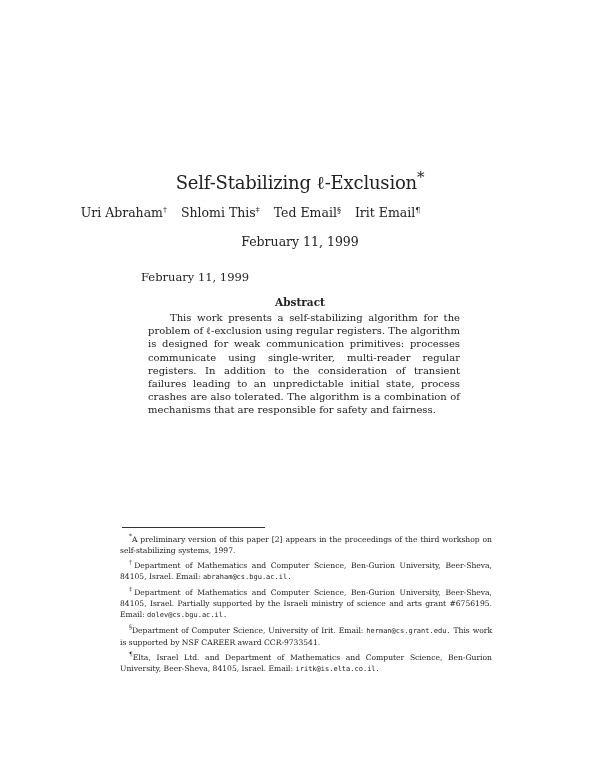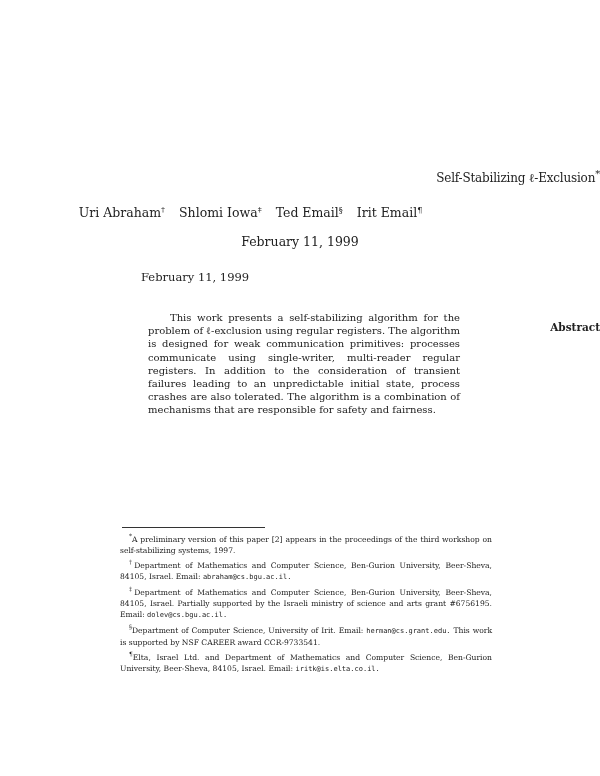--- a/index.html
+++ b/index.html
@@ -1,44 +1,44 @@
 <!DOCTYPE html>
 <html><head>
 <meta charset="utf-8">
 <style>
   html, body { margin: 0; padding: 0; background: #ffffff; }
   body { width: 600px; height: 776px; position: relative; overflow: hidden;
          font-family: "DejaVu Serif", "Liberation Serif", serif; color: #222; }
-  .title { position: absolute; top: 168px; left: 0; width: 600px; text-align: right;
-           font-size: 12px; letter-spacing: -0.2px; }
+  .title { position: absolute; top: 168px; left: 0; width: 600px; text-align: center;
+           font-size: 18px; letter-spacing: -0.2px; }
   .authors { position: absolute; top: 205px; left: 0; width: 501px; display: flex;
              justify-content: center; gap: 14px; font-size: 12.5px; }
   .authors sup { font-size: 8px; }
   .date-top { position: absolute; top: 234px; left: 0; width: 600px; text-align: center;
               font-size: 12.5px; }
   .date-left { position: absolute; top: 270px; left: 141px; font-size: 11.5px; }
-  .abstract-head { position: absolute; top: 296px; left: 0; width: 600px; text-align: right;
-                   font-size: 10.5px; font-weight: bold; margin-top: 25px; }
+  .abstract-head { position: absolute; top: 296px; left: 0; width: 600px; text-align: center;
+                   font-size: 10.5px; font-weight: bold; }
   .abstract-body { position: absolute; top: 311px; left: 148px; width: 312px;
                    font-size: 10px; line-height: 13.2px; text-align: justify; text-indent: 22px; }
   .fn-rule { position: absolute; top: 527px; left: 122px; width: 143px; height: 1px; background: #333; }
   .footnotes { position: absolute; top: 530px; left: 120px; width: 372px; font-size: 7.6px;
                line-height: 11.2px; text-align: justify; }
   .fn { text-indent: 9px; margin: 0; }
   .fn sup { font-size: 6px; }
   .mono { font-family: "DejaVu Sans Mono", "Liberation Mono", monospace; font-size: 7px; margin-top: 17px; }
 </style>
 </head>
 <body>
 
 <div class="title"><span>Self-Stabilizing ℓ-Exclusion</span><sup>*</sup></div>
 
 <div class="authors">
   <span><span>Uri Abraham</span><sup>†</sup></span>
-  <span><span>Shlomi Iowa</span><sup>‡</sup></span>
+  <span><span>Shlomi This</span><sup>‡</sup></span>
   <span><span>Ted Email</span><sup>§</sup></span>
   <span><span>Irit Email</span><sup>¶</sup></span>
 </div>
 
 <div class="date-top">February 11, 1999</div>
 <div class="date-left">February 11, 1999</div>
 
 <div class="abstract-head">Abstract</div>
 <div class="abstract-body">This work presents a self-stabilizing algorithm for the problem of ℓ-exclusion using regular registers. The algorithm is designed for weak communication primitives: processes communicate using single-writer, multi-reader regular registers. In addition to the consideration of transient failures leading to an unpredictable initial state, process crashes are also tolerated. The algorithm is a combination of mechanisms that are responsible for safety and fairness.</div>
 

